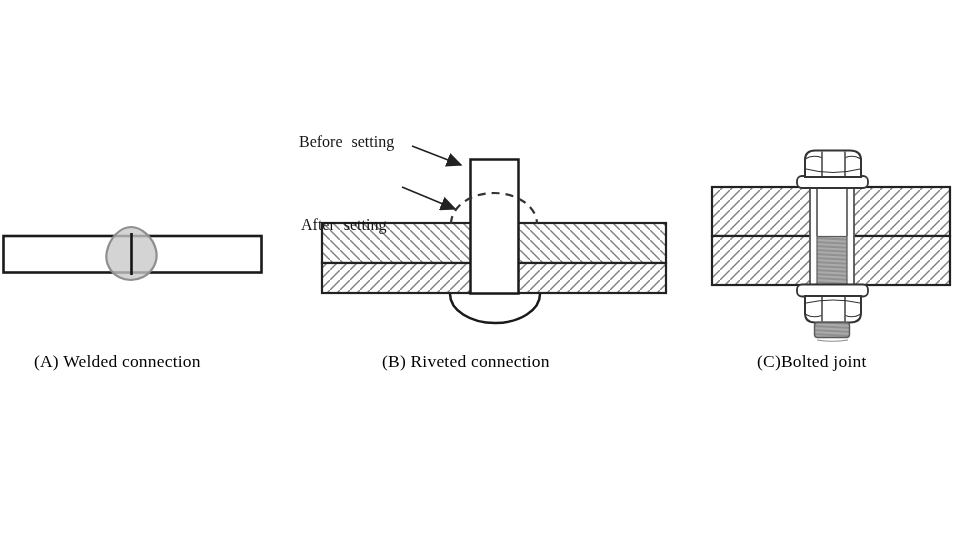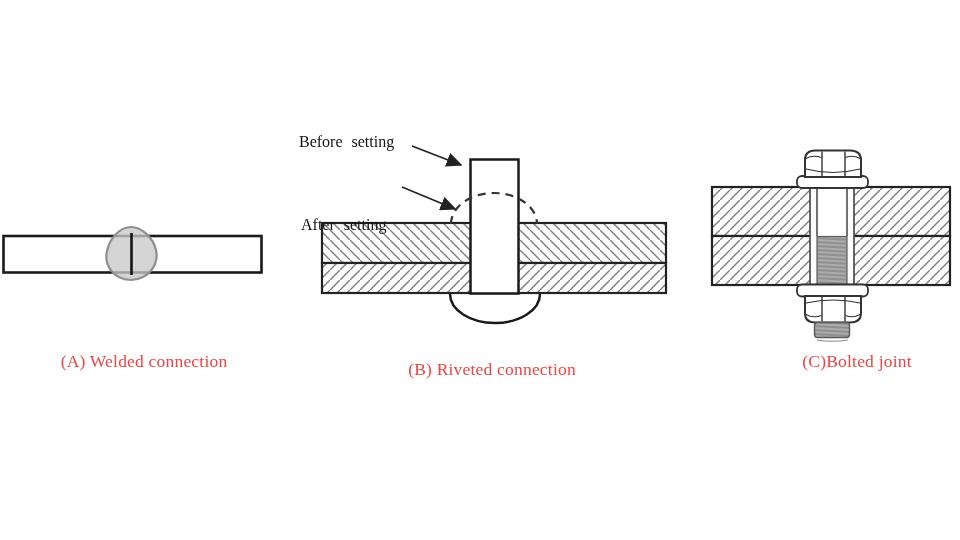--- a/index.html
+++ b/index.html
@@ -3,24 +3,24 @@
 <meta charset="utf-8">
 <style>
   html,body{margin:0;padding:0;background:#fff;}
   .canvas{
     position:relative;width:960px;height:540px;background:#ffffff;
     font-family:Liberation Serif, serif;color:#111;overflow:hidden;
   }
   .diagram-svg{position:absolute;left:0;top:0;}
   .caption{
     position:absolute;top:351px;font-size:17.5px;letter-spacing:.2px;
-    text-align:center;color:#ef4444;white-space:nowrap;
+    color:#000000;white-space:nowrap;
   }
   .caption-a{left:34px;width:220px;}
-  .caption-b{left:382px;width:220px;margin-top:8px;}
+  .caption-b{left:382px;width:220px;}
   .caption-c{left:757px;width:200px;}
   .anno{
     position:absolute;font-size:16px;color:#141414;word-spacing:5px;white-space:nowrap;
   }
   .anno-before{left:299px;top:133px;}
   .anno-after{left:301px;top:175px;margin-top:41px;}
 </style>
 </head>
 <body>
 

